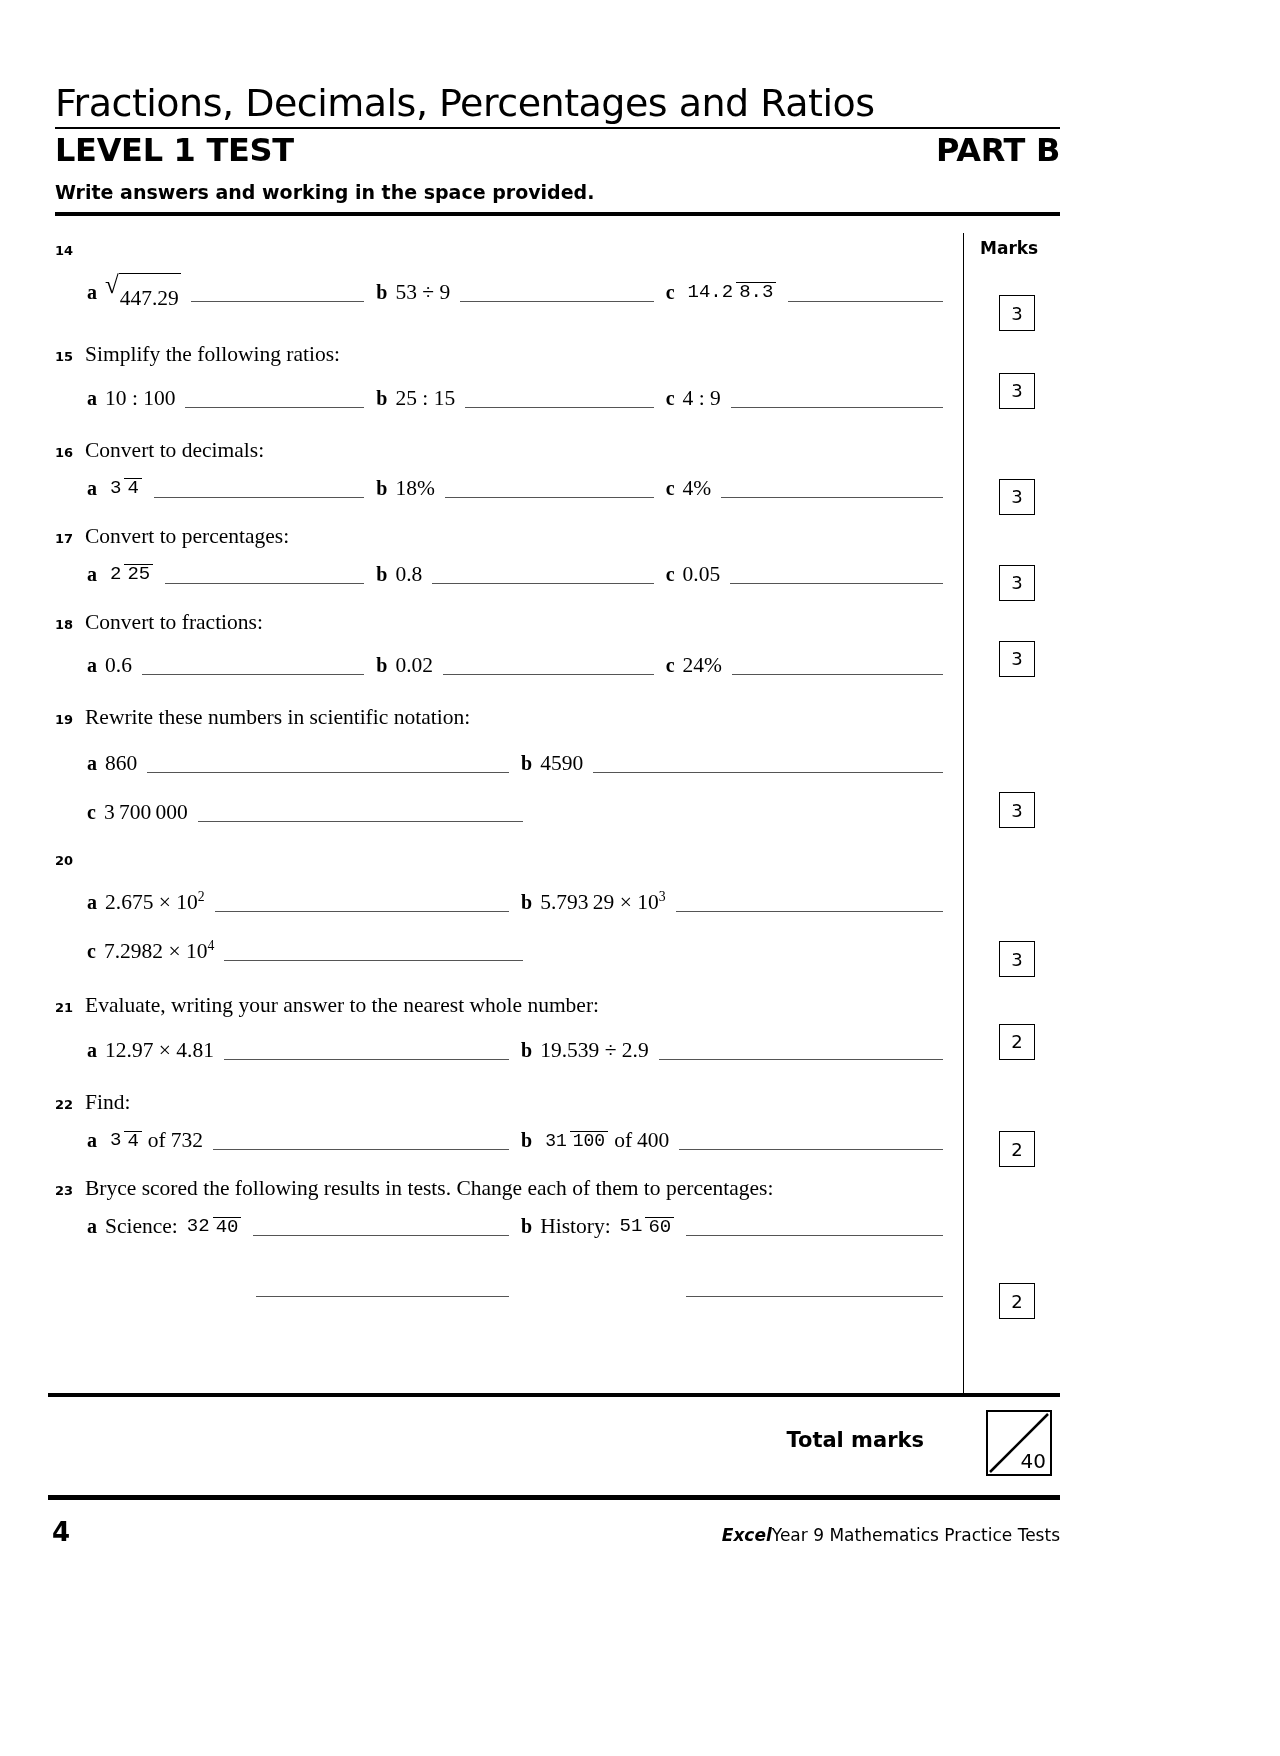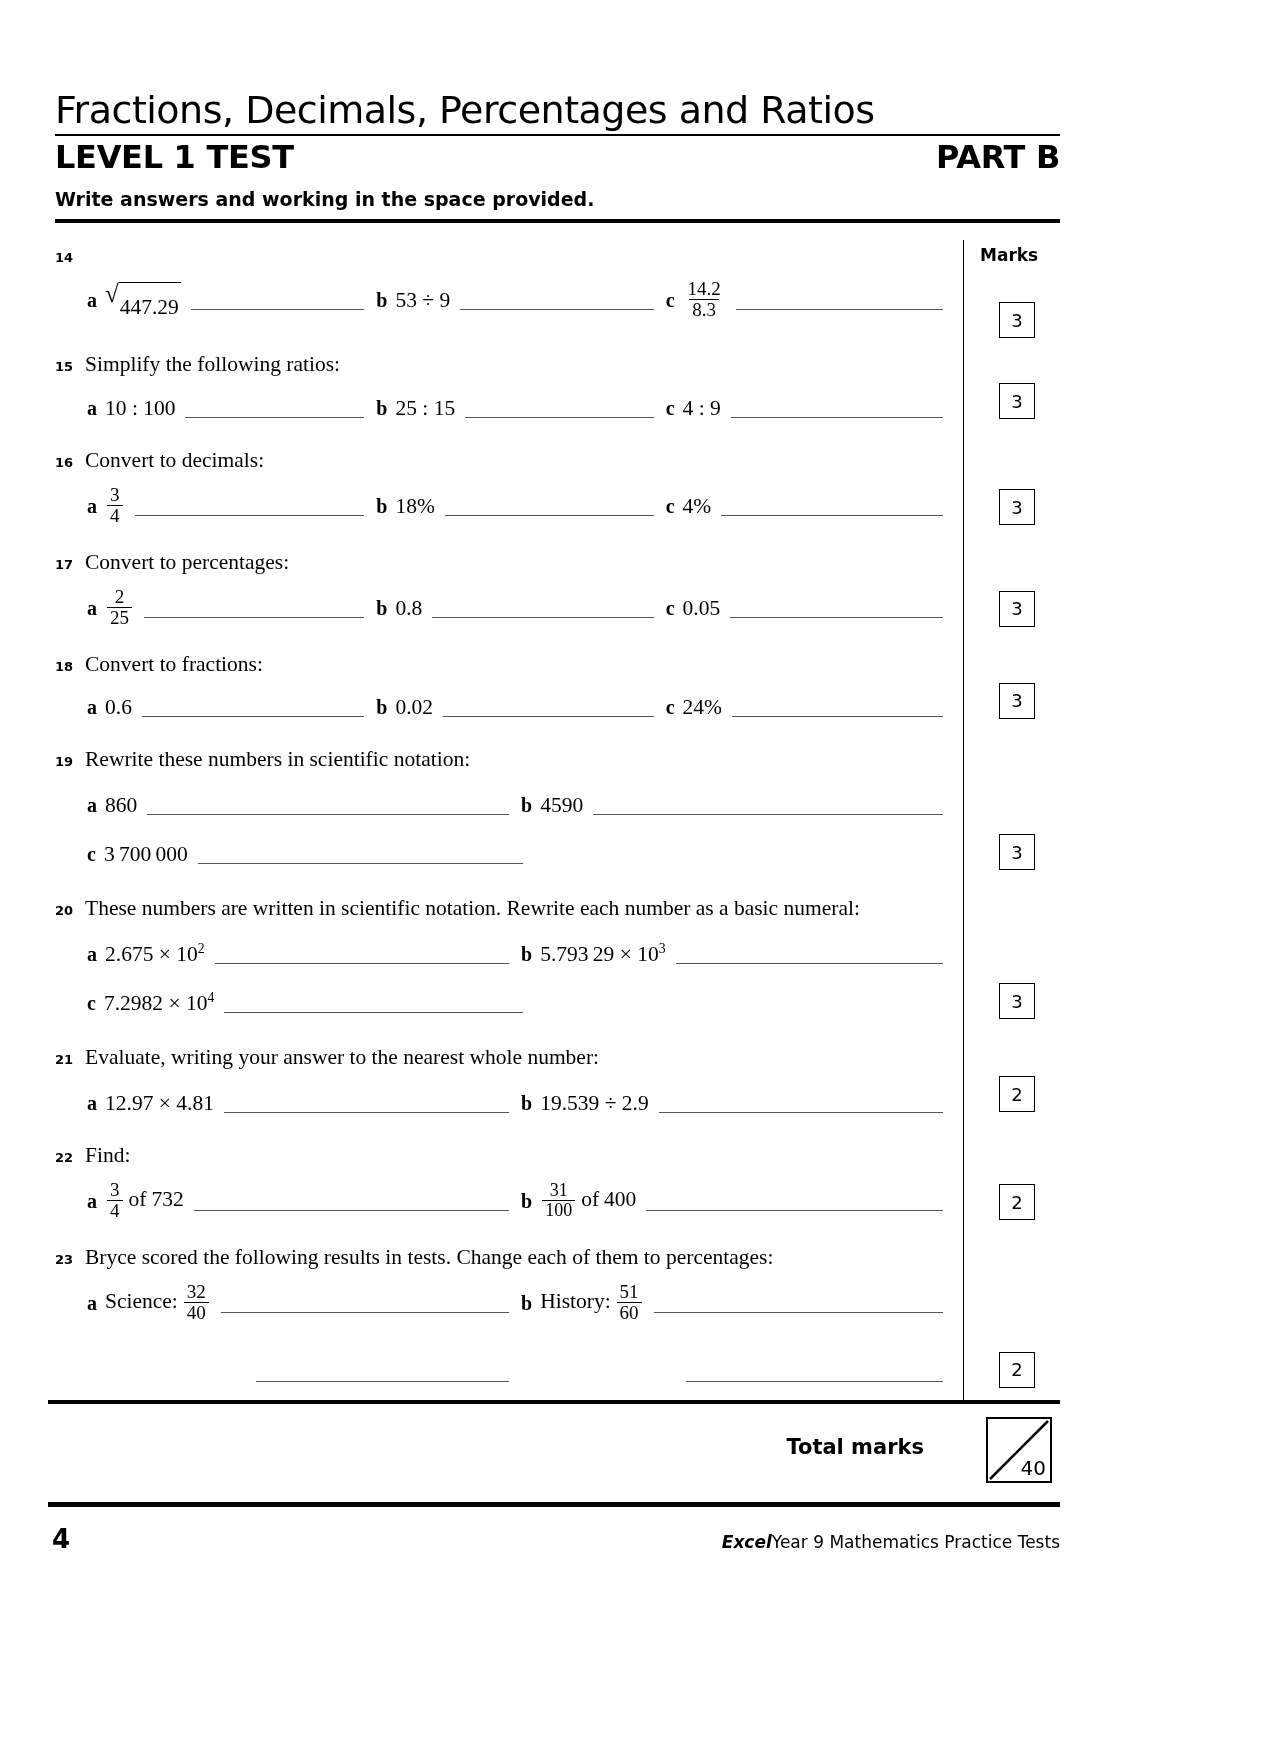--- a/index.html
+++ b/index.html
@@ -10,21 +10,21 @@
   body {
     width: 1280px;
     height: 1756px;
     font-family: "Liberation Serif", serif;
     color: #000000;
     position: relative;
     overflow: hidden;
   }
   .page {
     position: absolute;
-    left: 0; top: 12px;
+    left: 0; top: 5px;
     width: 1280px;
     height: 1320px;
   }
 
   
   .header {
     position: absolute;
     left: 55px;
     top: 78px;
     width: 1005px;
@@ -155,28 +155,29 @@
     height: 0;
     margin-left: 10px;
     margin-right: 12px;
     position: relative;
     top: 9px;
   }
 
   
   .frac {
     display: inline-flex;
-    flex-direction: column;
+    flex-direction: row;
     align-items: center;
     vertical-align: middle;
     font-size: 19px;
     line-height: 1.05;
     margin: 0 2px;
     position: relative;
     top: -1px;
+    font-family: Liberation Mono, monospace;
   }
   .frac .num {
     padding: 0 3px;
   }
   .frac .den {
     border-top: 1.4px solid #000;
     padding: 0 3px;
   }
   .frac-sm { font-size: 18px; }
 
@@ -481,21 +482,20 @@
             <span class="part-expr">3 700 000</span>
             <span class="answer-line"></span>
           </div>
         </div>
         <div class="mark-box" style="top:88px;">3</div>
       </div>
 
       <div class="q" style="margin-top:28px;">
         <div class="q-head">
           <span class="q-num">20</span>
-          <span class="q-text">These numbers are written in scientific notation. Rewrite each number as a basic numeral:</span>
         </div>
         <div class="q-parts" style="margin-top:20px;">
           <div class="part part-2col">
             <span class="part-letter">a</span>
             <span class="part-expr"><span>2.675 × 10</span><sup class="exp">2</sup></span>
             <span class="answer-line"></span>
           </div>
           <div class="part part-2col">
             <span class="part-letter">b</span>
             <span class="part-expr"><span>5.793 29 × 10</span><sup class="exp">3</sup></span>

